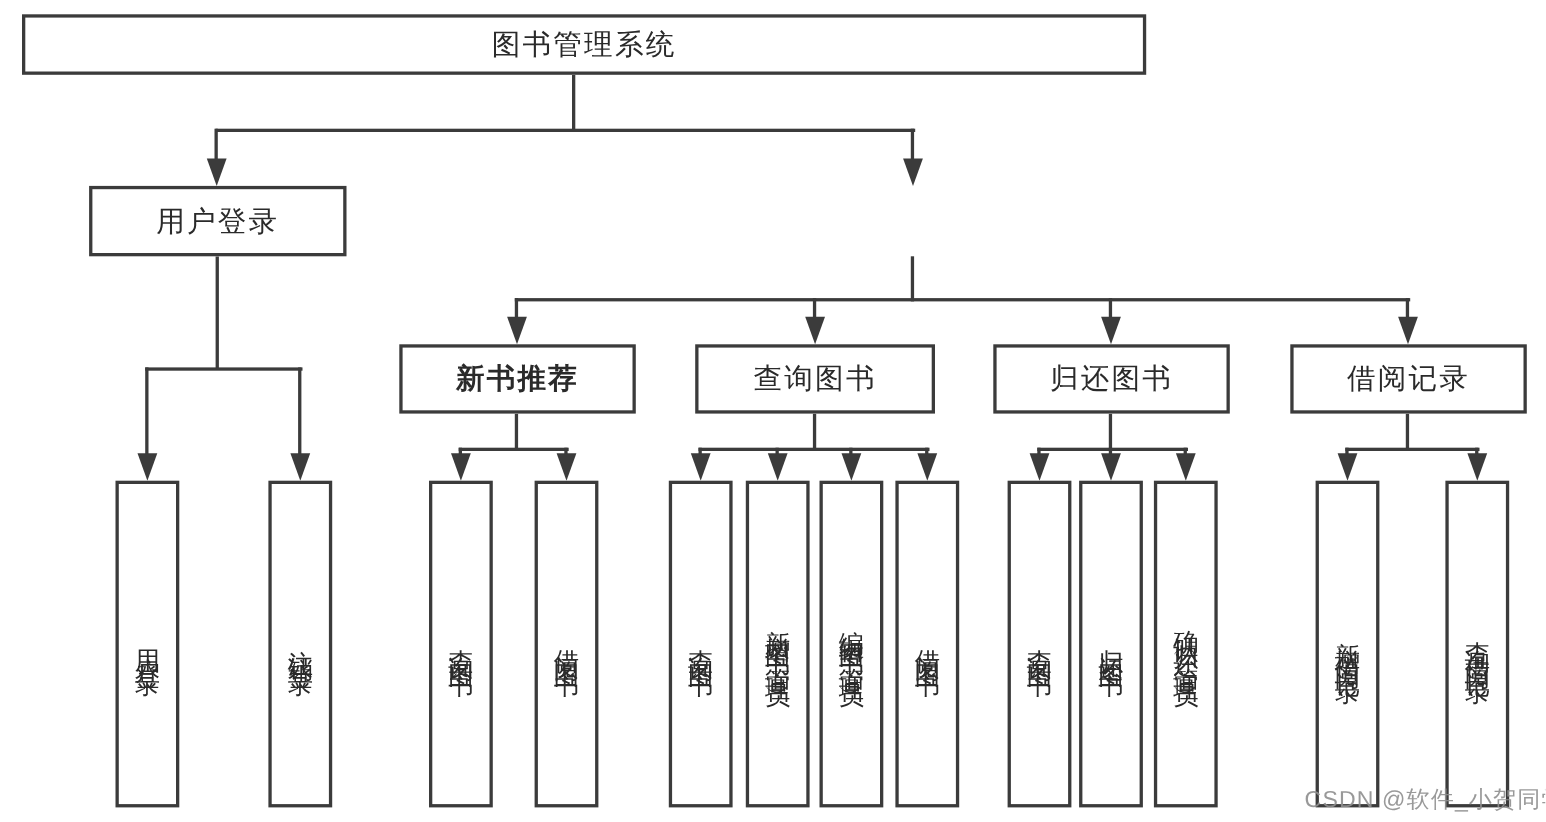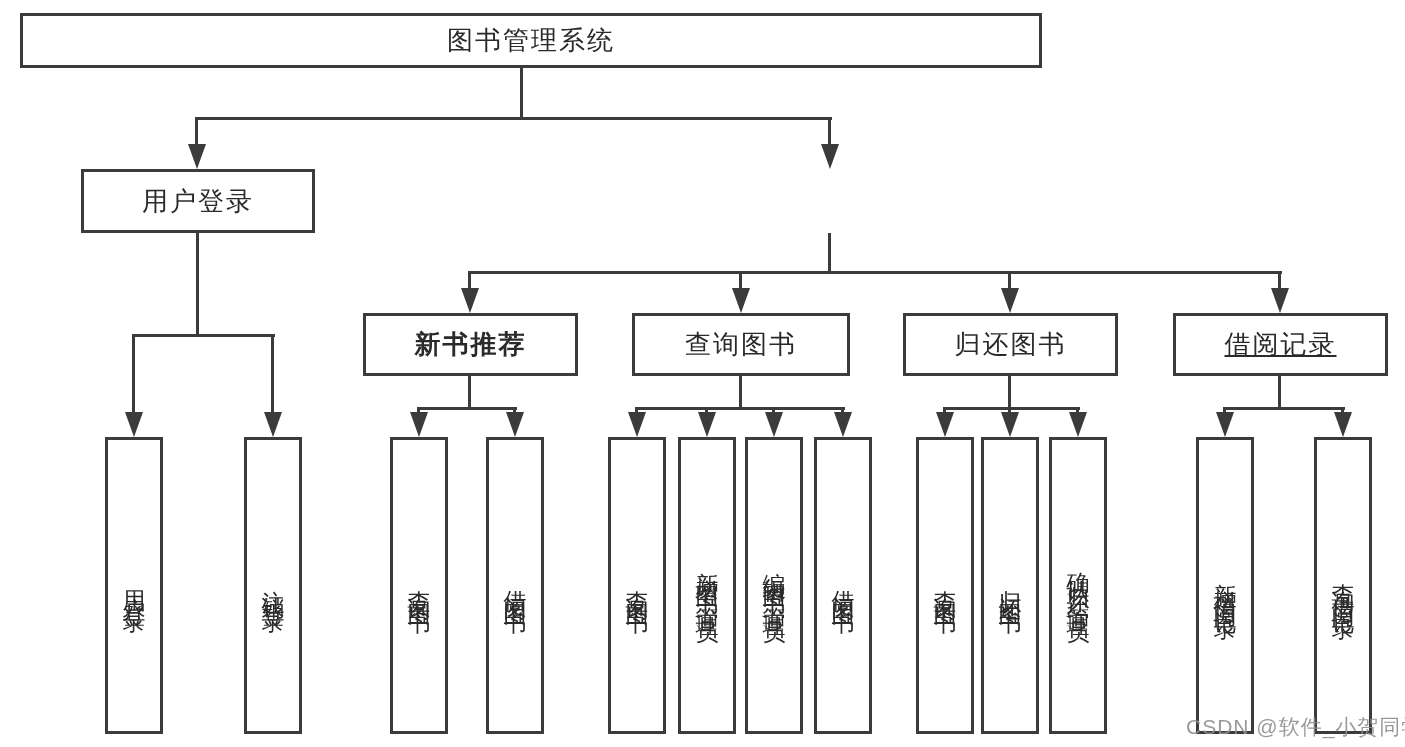--- a/index.html
+++ b/index.html
@@ -128,21 +128,21 @@
 
   <div class="node hlabel" style="left:363px;top:313px;width:215px;height:63px;font-weight:bold;">
     <span>新书推荐</span>
   </div>
   <div class="node hlabel" style="left:632px;top:313px;width:218px;height:63px;">
     <span>查询图书</span>
   </div>
   <div class="node hlabel" style="left:903px;top:313px;width:215px;height:63px;">
     <span>归还图书</span>
   </div>
-  <div class="node hlabel" style="left:1173px;top:313px;width:215px;height:63px;text-decoration:underline;">
+  <div class="node hlabel" style="left:1173px;top:313px;width:215px;height:63px;">
     <span>借阅记录</span>
   </div>
 
   <div class="node leaf" style="left:105px;top:437px;width:58px;height:297px;">
     <span class="vtext">用户登录</span>
   </div>
   <div class="node leaf" style="left:244px;top:437px;width:58px;height:297px;">
     <span class="vtext">注销登录</span>
   </div>
 

